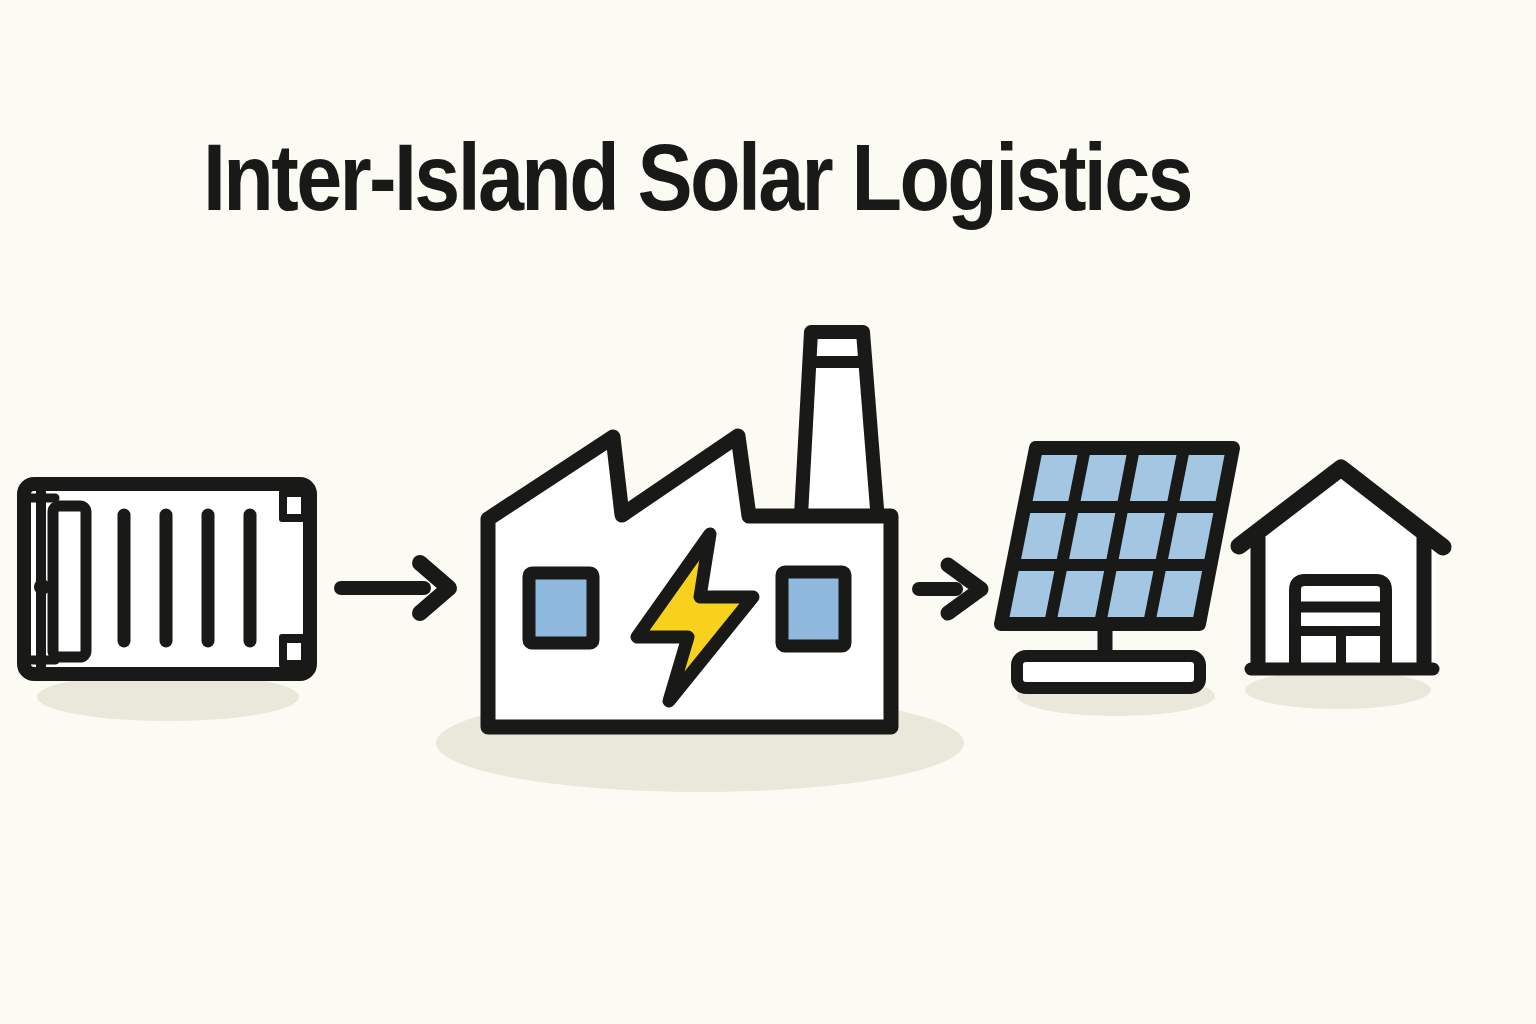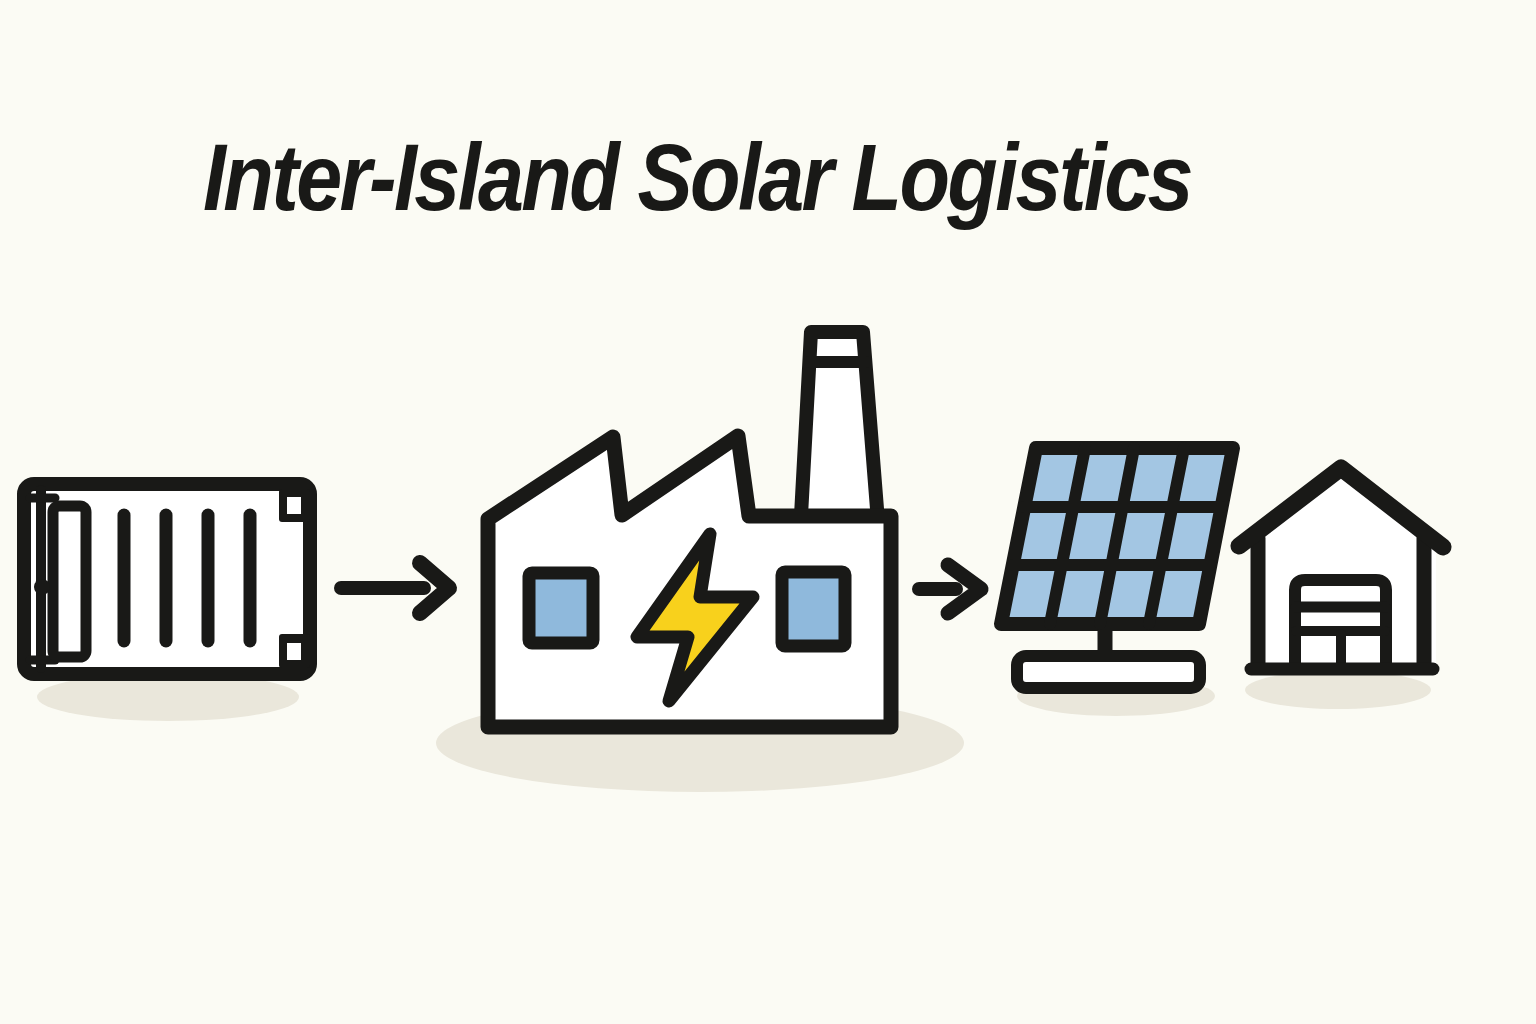--- a/index.html
+++ b/index.html
@@ -3,21 +3,20 @@
 <meta charset="utf-8">
 <style>
   html, body { margin: 0; padding: 0; background: #ddd; }
   .canvas {
     position: relative;
     width: 1536px;
     height: 1024px;
     background: var(--background, #FBFBF4);
     overflow: hidden;
     font-family: "Liberation Sans", sans-serif;
-    font-style: italic;
   }
   .title {
     position: absolute;
     left: 203px;
     top: 126px;
     margin: 0;
     font-family: "Liberation Sans", sans-serif;
     font-weight: bold;
     font-size: 94px;
     line-height: 1.1;

